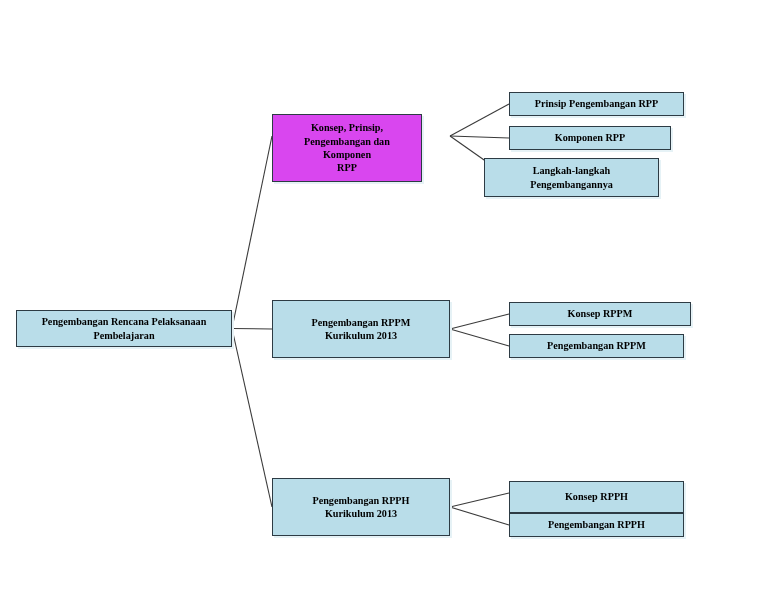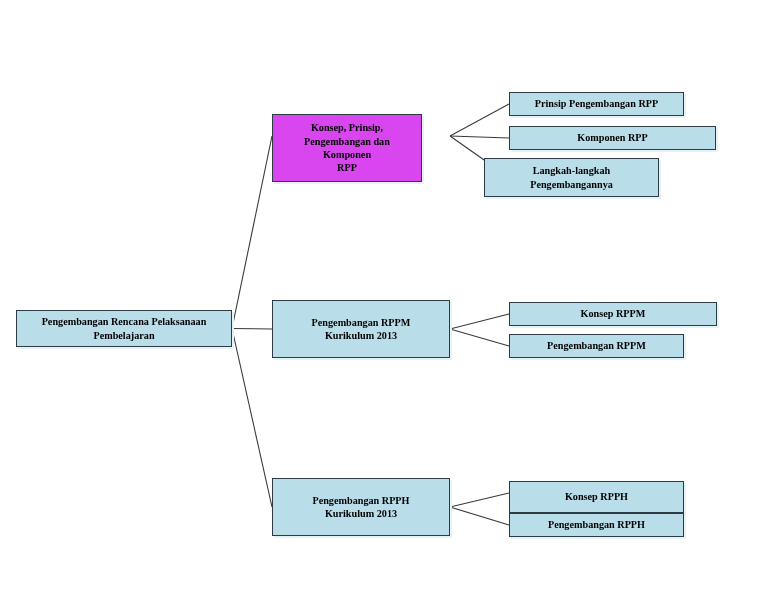--- a/index.html
+++ b/index.html
@@ -91,32 +91,32 @@
         <span class="node-label">Pengembangan Rencana Pelaksanaan Pembelajaran</span>
       </div>
       <div class="node branch" style="left: 272px; top: 114px; width: 150px; height: 68px; background: #d946ef; border-color: rgb(45, 59, 68); box-shadow: rgb(230, 242, 246) 2px 2px 0px 0px; color: rgb(0, 0, 0);">
         <span class="node-label">Konsep, Prinsip,
 Pengembangan dan Komponen
 RPP</span>
       </div>
       <div class="node leaf" style="left: 509px; top: 92px; width: 175px; height: 24px; background: rgb(185, 221, 233); border-color: rgb(45, 59, 68); box-shadow: rgb(230, 242, 246) 2px 2px 0px 0px; color: rgb(0, 0, 0);">
         <span class="node-label">Prinsip Pengembangan RPP</span>
       </div>
-      <div class="node leaf" style="left: 509px; top: 126px; width: 207px; height: 24px; background: rgb(185, 221, 233); border-color: rgb(45, 59, 68); box-shadow: rgb(230, 242, 246) 2px 2px 0px 0px; color: rgb(0, 0, 0);">
+      <div class="node leaf" style="left: 509px; top: 126px; width: 162px; height: 24px; background: rgb(185, 221, 233); border-color: rgb(45, 59, 68); box-shadow: rgb(230, 242, 246) 2px 2px 0px 0px; color: rgb(0, 0, 0);">
         <span class="node-label">Komponen RPP</span>
       </div>
       <div class="node leaf" style="left: 484px; top: 158px; width: 175px; height: 39px; background: rgb(185, 221, 233); border-color: rgb(45, 59, 68); box-shadow: rgb(230, 242, 246) 2px 2px 0px 0px; color: rgb(0, 0, 0);">
         <span class="node-label">Langkah-langkah
 Pengembangannya</span>
       </div>
       <div class="node branch" style="left: 272px; top: 300px; width: 178px; height: 58px; background: rgb(185, 221, 233); border-color: rgb(45, 59, 68); box-shadow: rgb(230, 242, 246) 2px 2px 0px 0px; color: rgb(0, 0, 0);">
         <span class="node-label">Pengembangan RPPM
 Kurikulum 2013</span>
       </div>
-      <div class="node leaf" style="left: 509px; top: 302px; width: 208px; height: 24px; background: rgb(185, 221, 233); border-color: rgb(45, 59, 68); box-shadow: rgb(230, 242, 246) 2px 2px 0px 0px; color: rgb(0, 0, 0);">
+      <div class="node leaf" style="left: 509px; top: 302px; width: 182px; height: 24px; background: rgb(185, 221, 233); border-color: rgb(45, 59, 68); box-shadow: rgb(230, 242, 246) 2px 2px 0px 0px; color: rgb(0, 0, 0);">
         <span class="node-label">Konsep RPPM</span>
       </div>
       <div class="node leaf" style="left: 509px; top: 334px; width: 175px; height: 24px; background: rgb(185, 221, 233); border-color: rgb(45, 59, 68); box-shadow: rgb(230, 242, 246) 2px 2px 0px 0px; color: rgb(0, 0, 0);">
         <span class="node-label">Pengembangan RPPM</span>
       </div>
       <div class="node branch" style="left: 272px; top: 478px; width: 178px; height: 58px; background: rgb(185, 221, 233); border-color: rgb(45, 59, 68); box-shadow: rgb(230, 242, 246) 2px 2px 0px 0px; color: rgb(0, 0, 0);">
         <span class="node-label">Pengembangan RPPH
 Kurikulum 2013</span>
       </div>
       <div class="node leaf" style="left: 509px; top: 481px; width: 175px; height: 32px; background: rgb(185, 221, 233); border-color: rgb(45, 59, 68); box-shadow: rgb(230, 242, 246) 2px 2px 0px 0px; color: rgb(0, 0, 0);">

